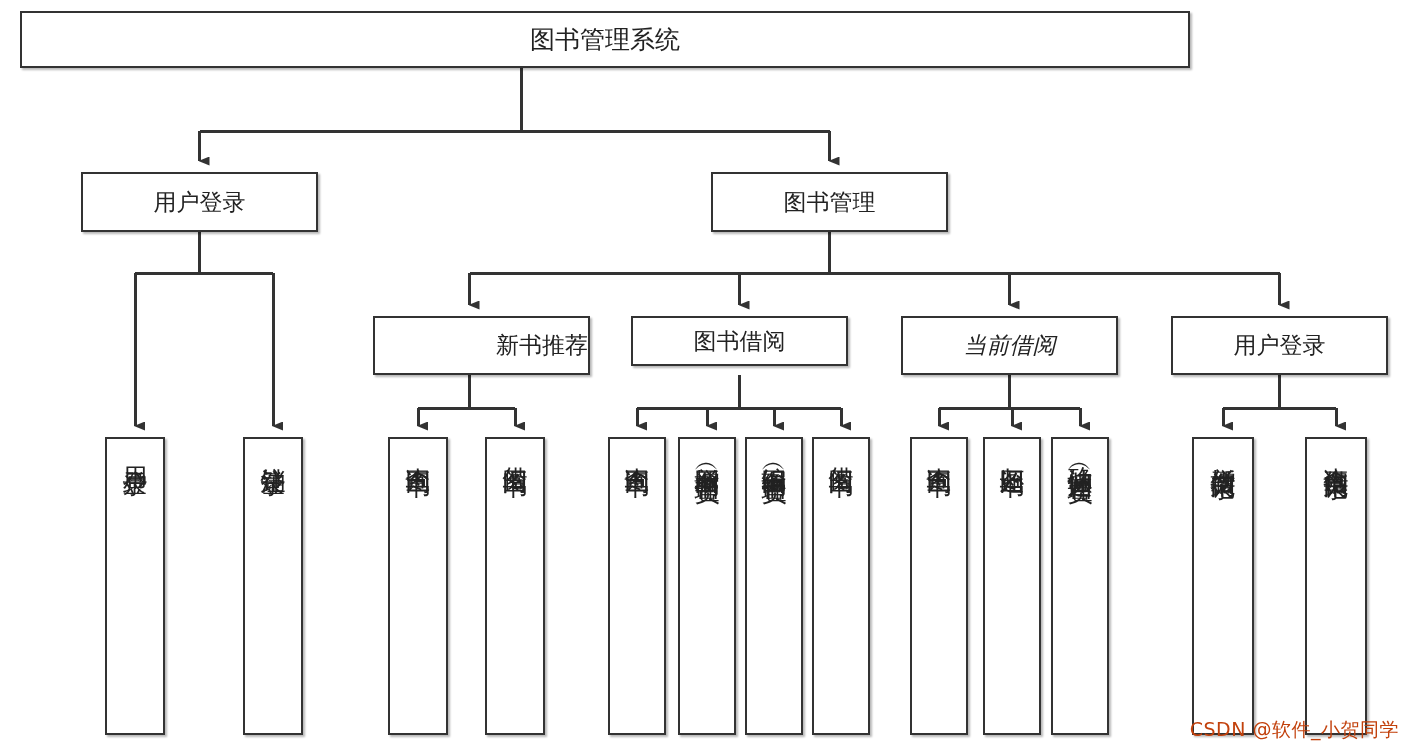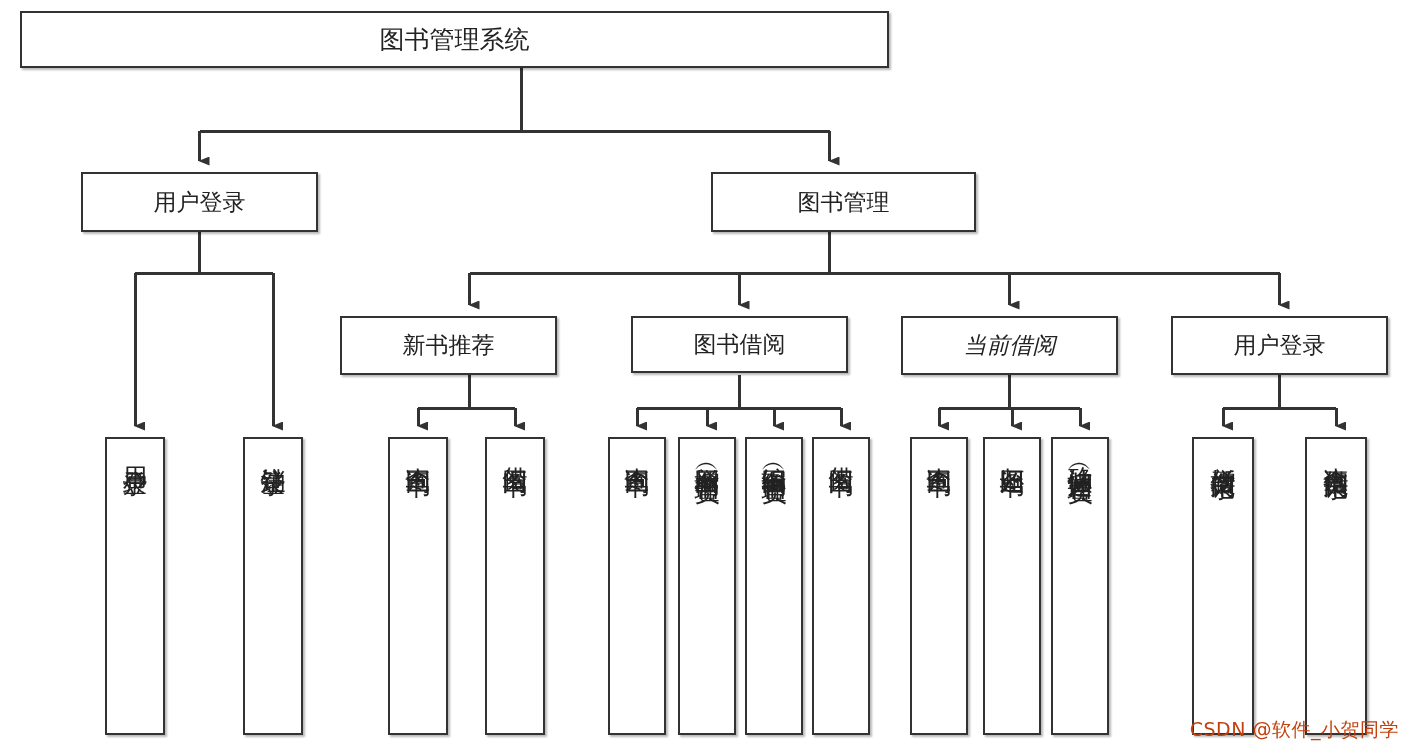--- a/index.html
+++ b/index.html
@@ -124,35 +124,35 @@
       <path d="M 1012 408 L 1012 426" marker-end="url(#arrowhead)"></path>
       <path d="M 1080 408 L 1080 426" marker-end="url(#arrowhead)"></path>
 
       <path d="M 1279.5 375 L 1279.5 408"></path>
       <path d="M 1223 408 L 1336 408"></path>
       <path d="M 1223 408 L 1223 426" marker-end="url(#arrowhead)"></path>
       <path d="M 1336 408 L 1336 426" marker-end="url(#arrowhead)"></path>
     </g>
   </svg>
 
-  <div class="node level0" style="left:20px; top:11px; width:869px; height:57px;">
+  <div class="node level0" style="left:20px; top:11px; width:1170px; height:57px;">
     <span class="label">图书管理系统</span>
   </div>
 
   <div class="node level1" style="left:81px; top:172px; width:237px; height:60px;">
     <span class="label">用户登录</span>
   </div>
-  <div class="node level1" style="left:711px; top:172px; width:265px; height:60px;">
+  <div class="node level1" style="left:711px; top:172px; width:237px; height:60px;">
     <span class="label">图书管理</span>
   </div>
 
-  <div class="node level2" style="left:340px; top:316px; width:217px; height:59px;">
+  <div class="node level2" style="left:373px; top:316px; width:217px; height:59px;justify-content:flex-end;">
     <span class="label">新书推荐</span>
   </div>
-  <div class="node level2" style="left:631px; top:316px; width:217px; height:57px;">
+  <div class="node level2" style="left:631px; top:316px; width:217px; height:50px;">
     <span class="label">图书借阅</span>
   </div>
   <div class="node level2" style="left:901px; top:316px; width:217px; height:59px;font-style:italic;">
     <span class="label">当前借阅</span>
   </div>
   <div class="node level2" style="left:1171px; top:316px; width:217px; height:59px;">
     <span class="label">用户登录</span>
   </div>
 
   <div class="node leaf" style="left:105px; top:437px; width:60px; height:298px;">

